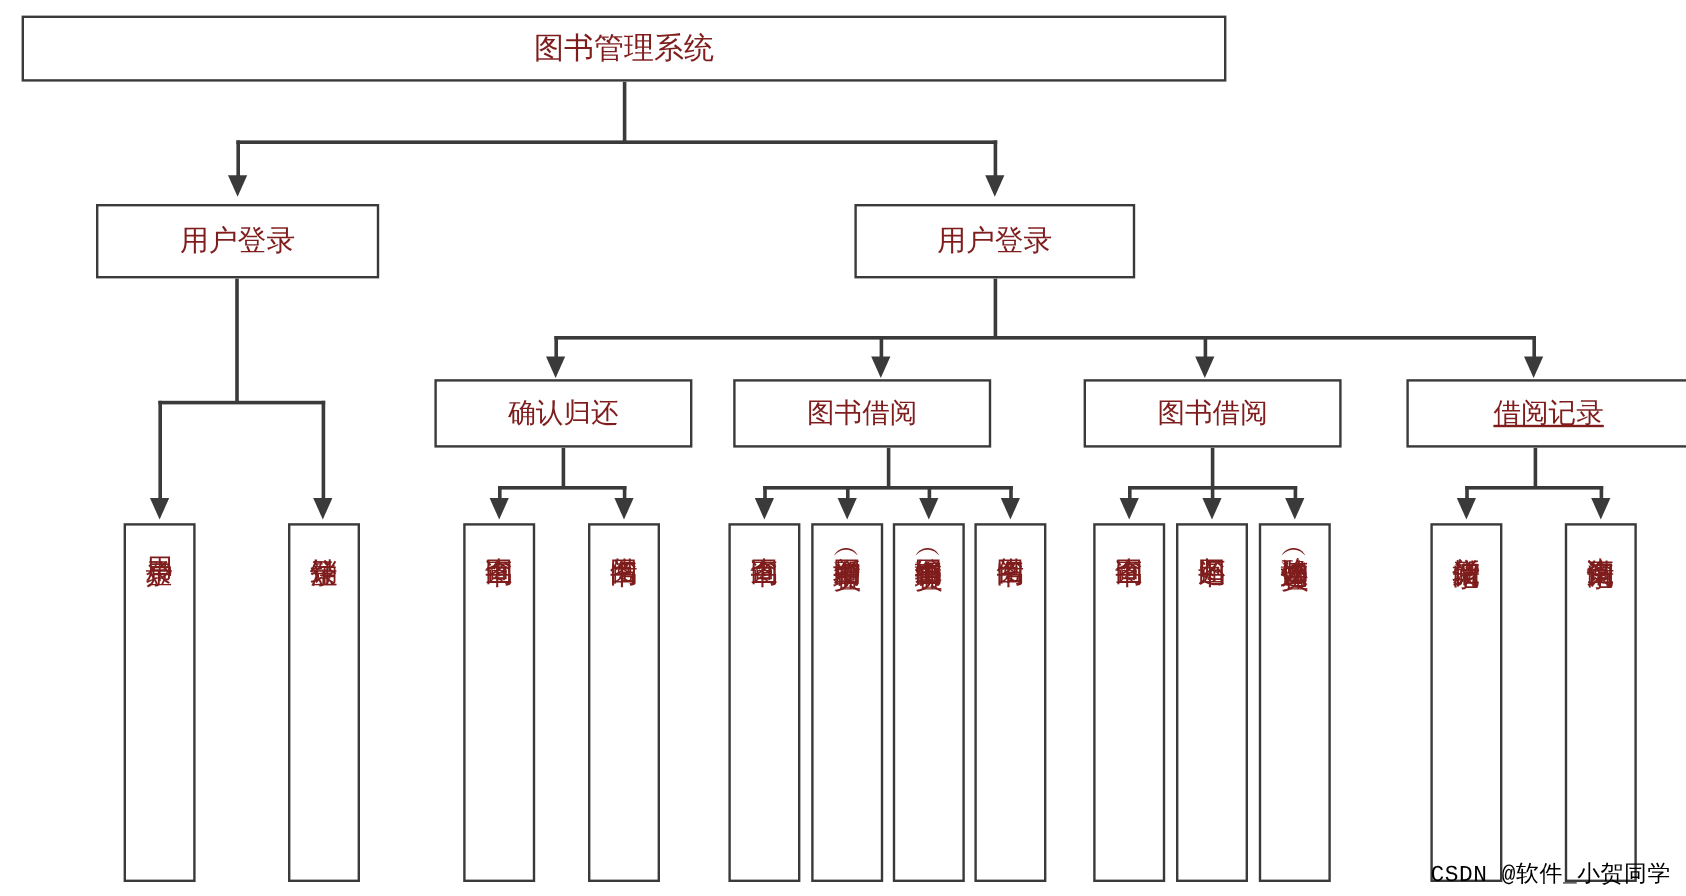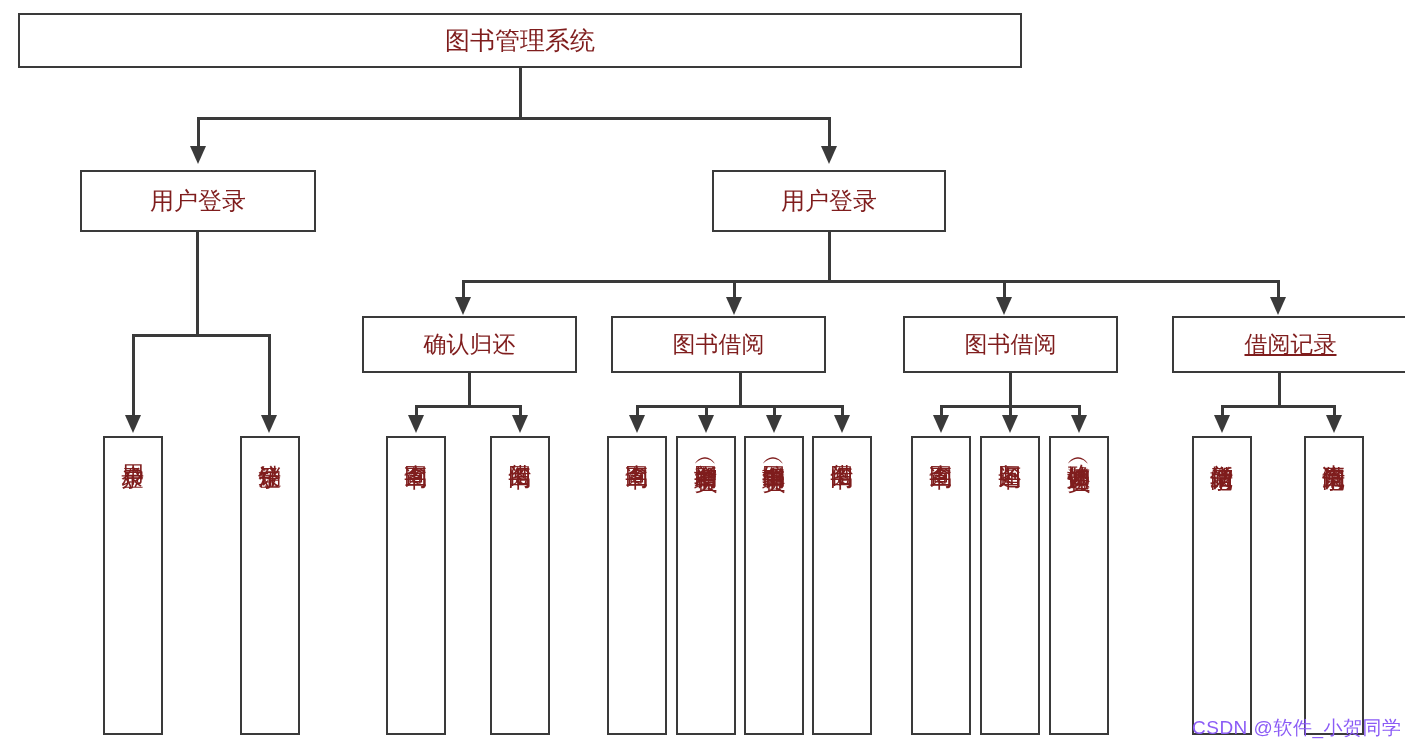--- a/index.html
+++ b/index.html
@@ -64,24 +64,25 @@
     height: 0;
     border-left: 8px solid transparent;
     border-right: 8px solid transparent;
     border-top: 18px solid #3a3a3a;
     z-index: 2;
   }
   
   .watermark {
     position: absolute;
     font-size: 19px;
-    color: #8b5cf6;
+    color: #000000;
     white-space: nowrap;
     z-index: 5;
     letter-spacing: 0.5px;
+    font-family: Liberation Mono, monospace;
   }
 </style>
 </head>
 <body>
 
 <div id="canvas">
 
   <div class="node root" style="left:18px; top:13px; width:1004px; height:55px;">
     <span>图书管理系统</span>
   </div>

